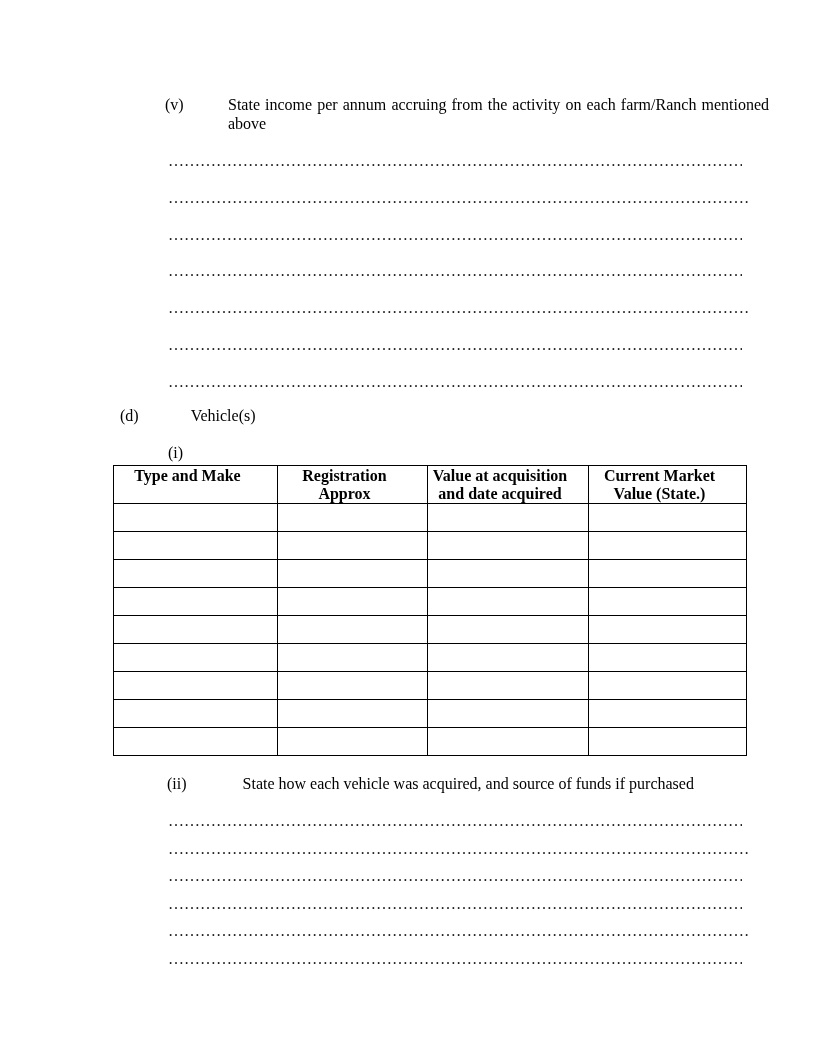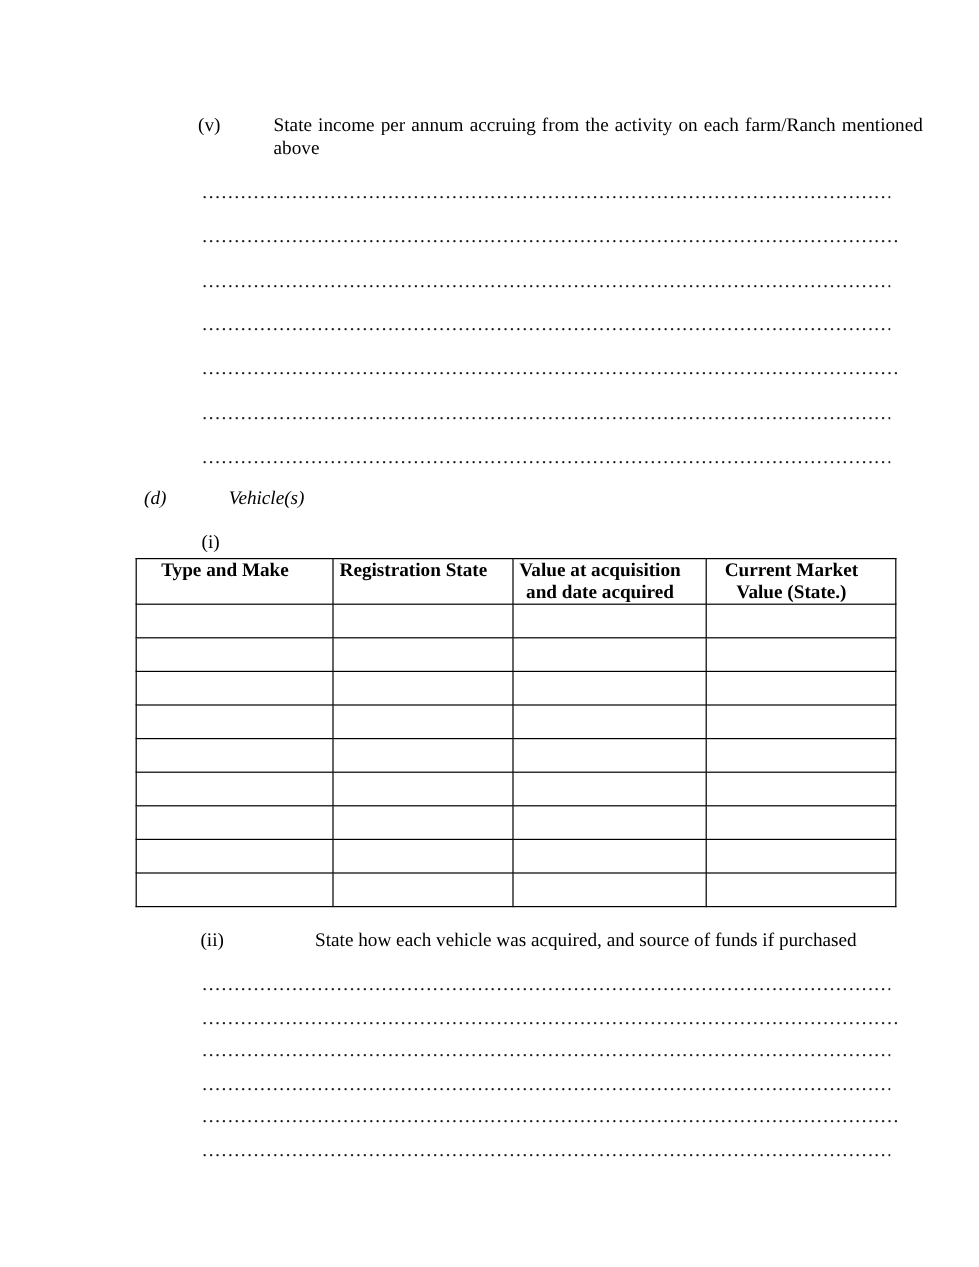--- a/index.html
+++ b/index.html
@@ -14,27 +14,27 @@
     color:#000000;
     overflow:hidden;
   }
   .abs { position:absolute; }
 
   
   .clause-v { left:165px; top:96px; width:581px; }
   .clause-v .clause-label { position:absolute; left:0; top:0; }
   .clause-v .clause-text { margin-left:63px; width:541px; text-align:justify; line-height:18.5px; }
 
-  .section-d { left:120px; top:407px;font-style:italic; }
+  .section-d { left:120px; top:407px; }
   .section-d .sec-title { margin-left:48px; display:inline-block; }
 
   .clause-i { left:168px; top:444px; }
 
   .clause-ii { left:167px; top:775px; width:580px; white-space:nowrap; }
-  .clause-ii .clause-text { margin-left:72px; display:inline-block; }
+  .clause-ii .clause-text { margin-left:52px; display:inline-block; }
 
   
   .dotline {
     position:absolute;
     left:168px;
     width:574px;
     height:18px;
     line-height:18px;
     overflow:hidden;
     white-space:nowrap;
@@ -91,21 +91,21 @@
   <table class="vehicle-table">
     <colgroup>
       <col style="width:164px">
       <col style="width:150px">
       <col style="width:161px">
       <col style="width:158px">
     </colgroup>
     <thead>
       <tr>
         <th>Type and Make</th>
-        <th>Registration State</th>
+        <th>Registration Approx</th>
         <th>Value at acquisition and date acquired</th>
         <th>Current Market Value (State.)</th>
       </tr>
     </thead>
     <tbody>
       <tr>
           <td></td>
           <td></td>
           <td></td>
           <td></td>

